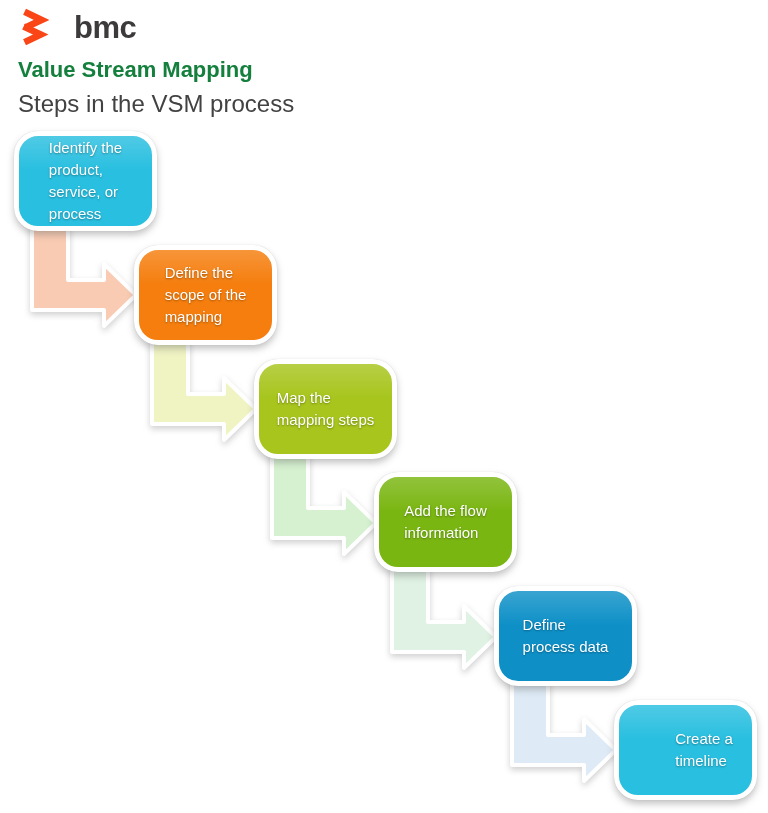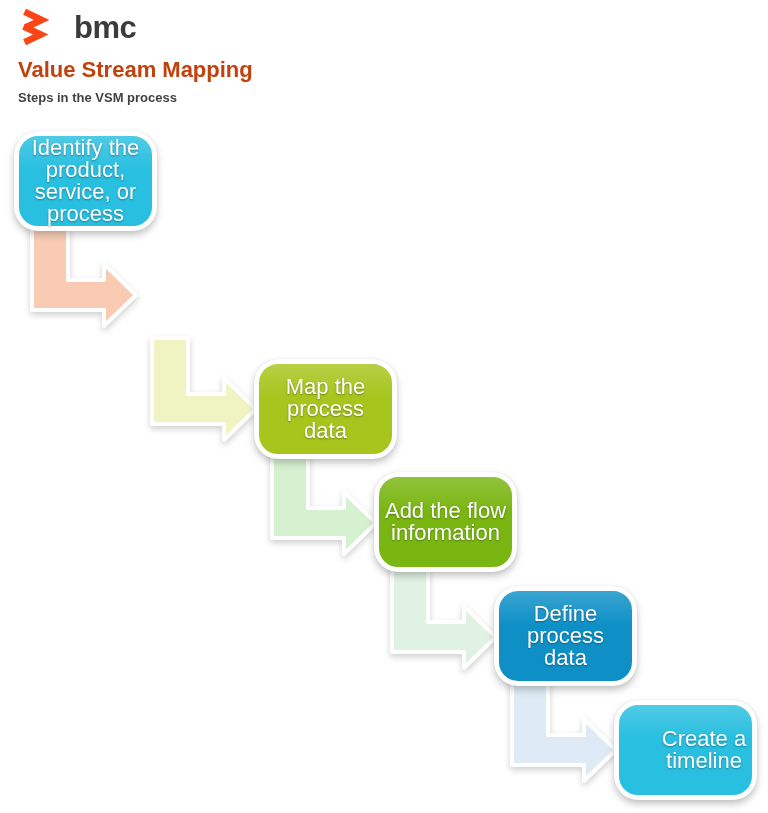--- a/index.html
+++ b/index.html
@@ -22,46 +22,45 @@
     font-size: 31px;
     font-weight: bold;
     color: #3d3a3c;
     letter-spacing: -0.5px;
     margin-left: 20px;
     line-height: 1;
   }
   .page-title {
     position: absolute; left: 2px; top: 51px;
     width: 700px;
-    font-size: 22px; font-weight: bold; color: #c2410c;
+    font-size: 22px; font-weight: bold; color: #15803d;
     white-space: nowrap;
   }
   .page-subtitle {
     position: absolute; left: 2px; top: 84px;
     width: 700px;
-    font-size: 13px; font-weight: bold; color: #424242;
+    font-size: 24px; font-weight: normal; color: #424242;
     white-space: nowrap;
   }
 
   
   .step {
     position: absolute;
     width: 143px; height: 100px;
     border: 5px solid #ffffff;
     border-radius: 24px;
     box-shadow: 0 4px 7px rgba(100,100,100,0.38), 0 0 1px rgba(0,0,0,0.18);
     display: flex; align-items: center; justify-content: center;
     z-index: 2;
     background-image: linear-gradient(rgba(255,255,255,0.18), rgba(255,255,255,0) 38%);
   }
   .step-label {
     color: #ffffff;
-    font-size: 22px;
+    font-size: 15px;
     line-height: 22px;
-    text-align: center;
     white-space: pre-line;
     text-shadow: 0 1px 2px rgba(0,0,0,0.35);
     padding: 0 4px;
   }
   .s0 { left: 14px;  top: 131px; }
   .s1 { left: 134px; top: 245px; }
   .s2 { left: 254px; top: 359px; }
   .s3 { left: 374px; top: 472px; }
   .s4 { left: 494px; top: 586px; }
   .s5 { left: 614px; top: 700px; padding-left: 37px; }
@@ -112,23 +111,28 @@
   <svg class="arrow a4" viewBox="0 0 104 120">
     <path d="M0,0 L0,86 L72,86 L72,102 L104,71 L72,40 L72,56 L36,56 L36,0 Z" style="fill: rgb(222, 235, 246);"></path>
   </svg>
 
   <div class="step s0" style="background-color: rgb(41, 191, 224);">
     <div class="step-label">Identify the
 product,
 service, or
 process</div>
   </div>
+  <div class="step s1" style="background-color: rgb(245, 126, 14);">
+    <div class="step-label">Define the
+scope of the
+mapping</div>
+  </div>
   <div class="step s2" style="background-color: rgb(167, 197, 29);">
     <div class="step-label">Map the
-process data</div>
+mapping steps</div>
   </div>
   <div class="step s3" style="background-color: rgb(122, 182, 18);">
     <div class="step-label">Add the flow
 information</div>
   </div>
   <div class="step s4" style="background-color: rgb(14, 144, 199);">
     <div class="step-label">Define
 process data</div>
   </div>
   <div class="step s5" style="background-color: rgb(41, 191, 224);">

